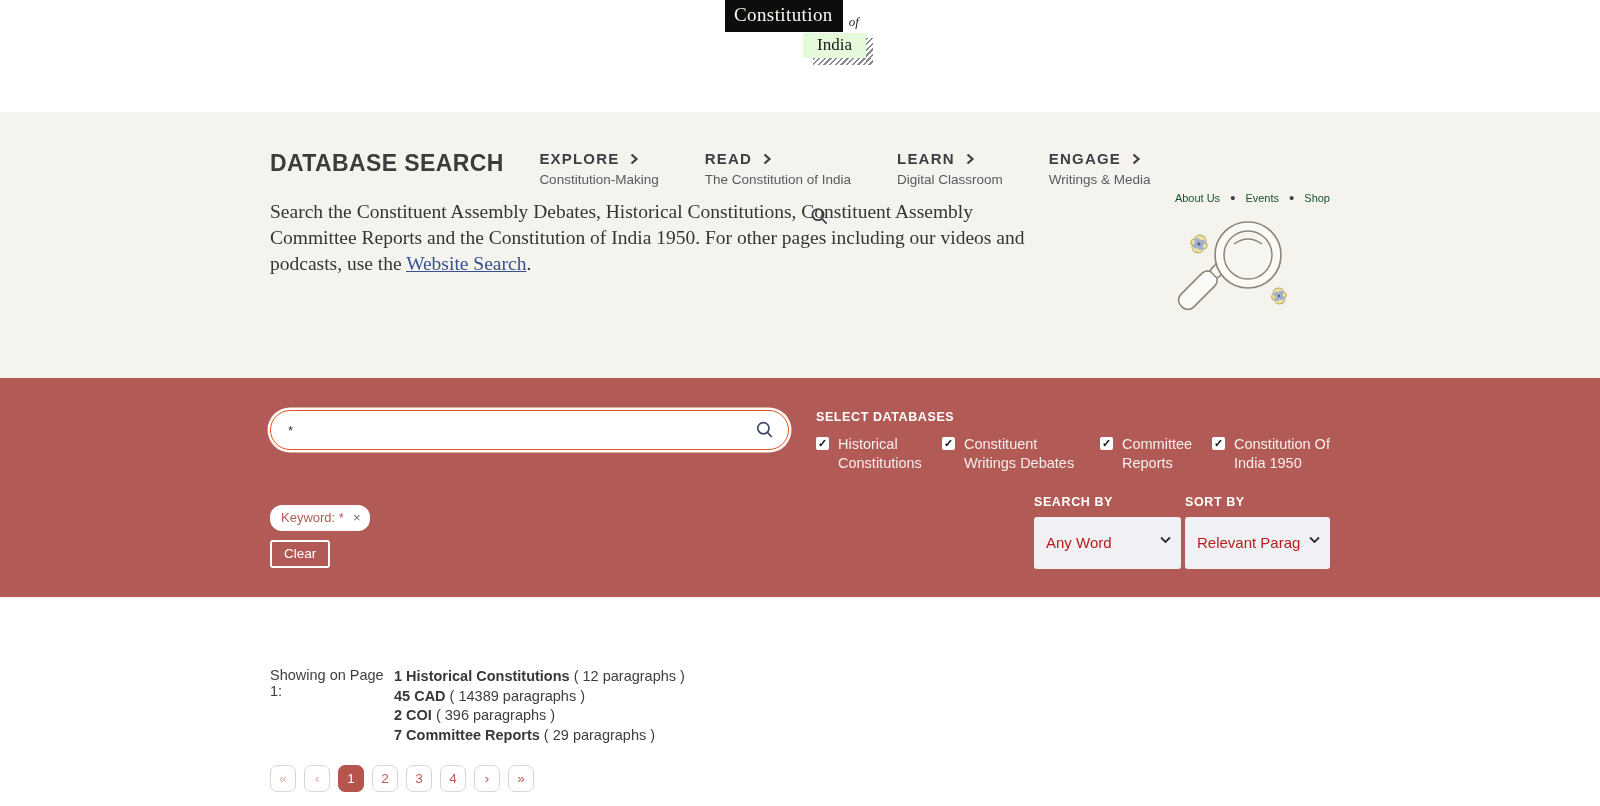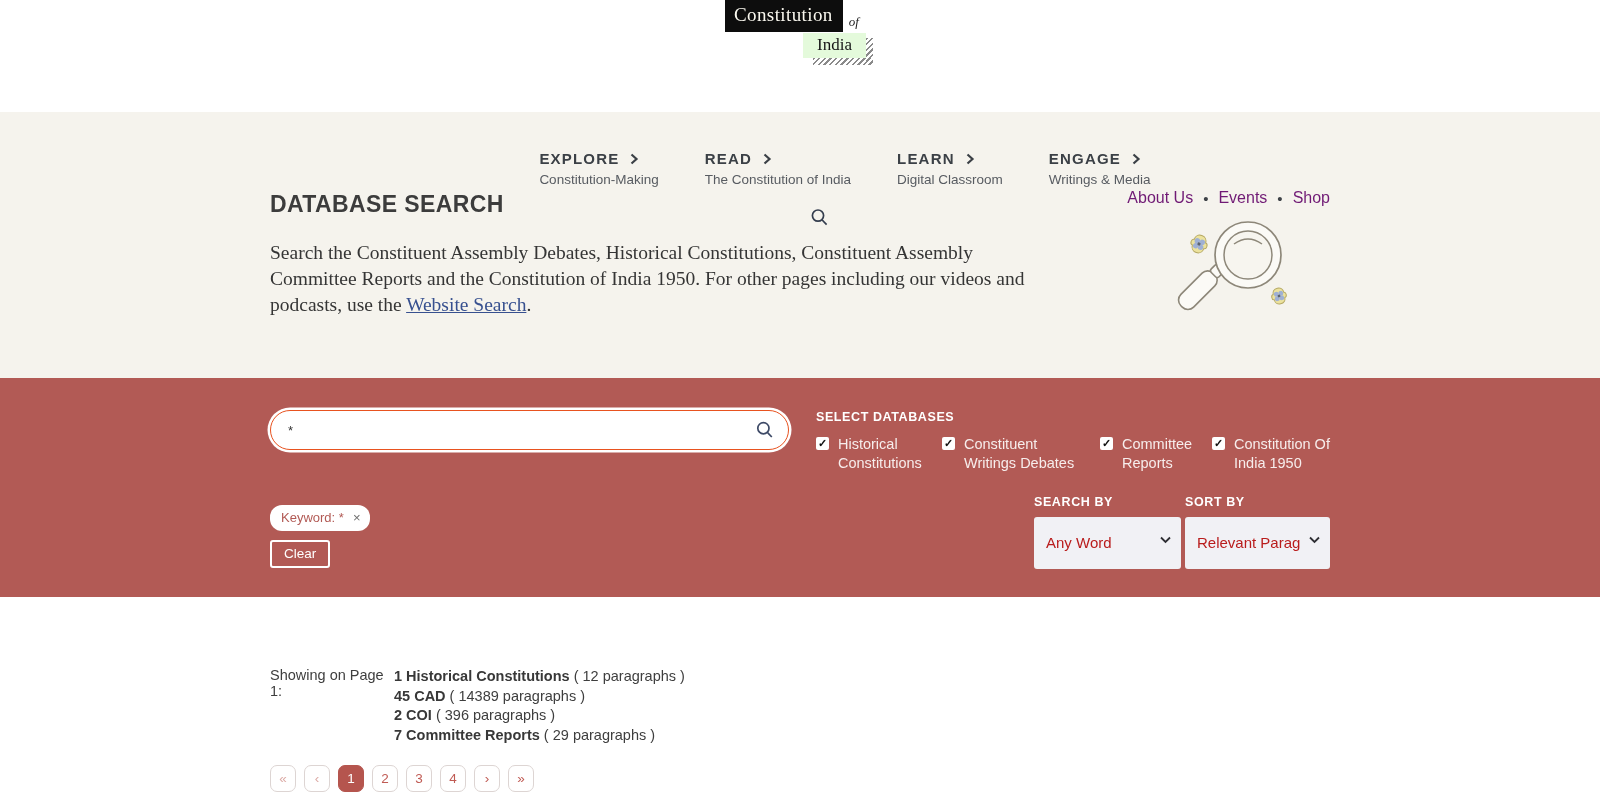--- a/index.html
+++ b/index.html
@@ -37,27 +37,27 @@
     background:repeating-linear-gradient(135deg,#8a8a8a 0 1.5px, transparent 1.5px 4px); }
 
   .main-nav { display:flex; margin-left:90px; gap:46px; }
   .nav-item { text-decoration:none; cursor:pointer; display:block; }
   .nav-top { display:flex; align-items:center; gap:9px; }
   .nav-label { font-size:15px; font-weight:700; letter-spacing:1.2px; color:#3b4046; }
   .nav-chevron { display:inline-flex; }
   .nav-sub { display:block; margin-top:5px; font-size:13.5px; color:#575b61; }
 
   .secondary-nav { margin-left:auto; display:flex; align-items:center; gap:10px; padding-top:2px; }
-  .secondary-link { font-size:16px; color:#701a75; text-decoration:none; cursor:pointer; }
+  .secondary-link { font-size:11px; color:#14532d; text-decoration:none; cursor:pointer; }
   .dot-sep { color:#3e4247; font-size:15px; }
   .header-search-btn { margin-left:38px; cursor:pointer; display:flex; align-items:center; }
 
   
   .hero { height:266px; background:#f5f3ed; }
-  .hero .container { padding-top:79px; }
+  .hero .container { padding-top:38px; }
   .hero-title { font-size:23px; font-weight:600; letter-spacing:.4px; color:#3c3c3c; margin:0; }
   .hero-desc {
     margin:22px 0 0 0; max-width:790px;
     font-family:"Liberation Serif", serif;
     font-size:19.5px; line-height:1.34; color:#353535;
   }
   .hero-link { color:#37508f; text-decoration:underline; cursor:pointer; }
   .hero-illustration { position:absolute; top:96px; right:42px; width:122px; height:110px; }
 
   

